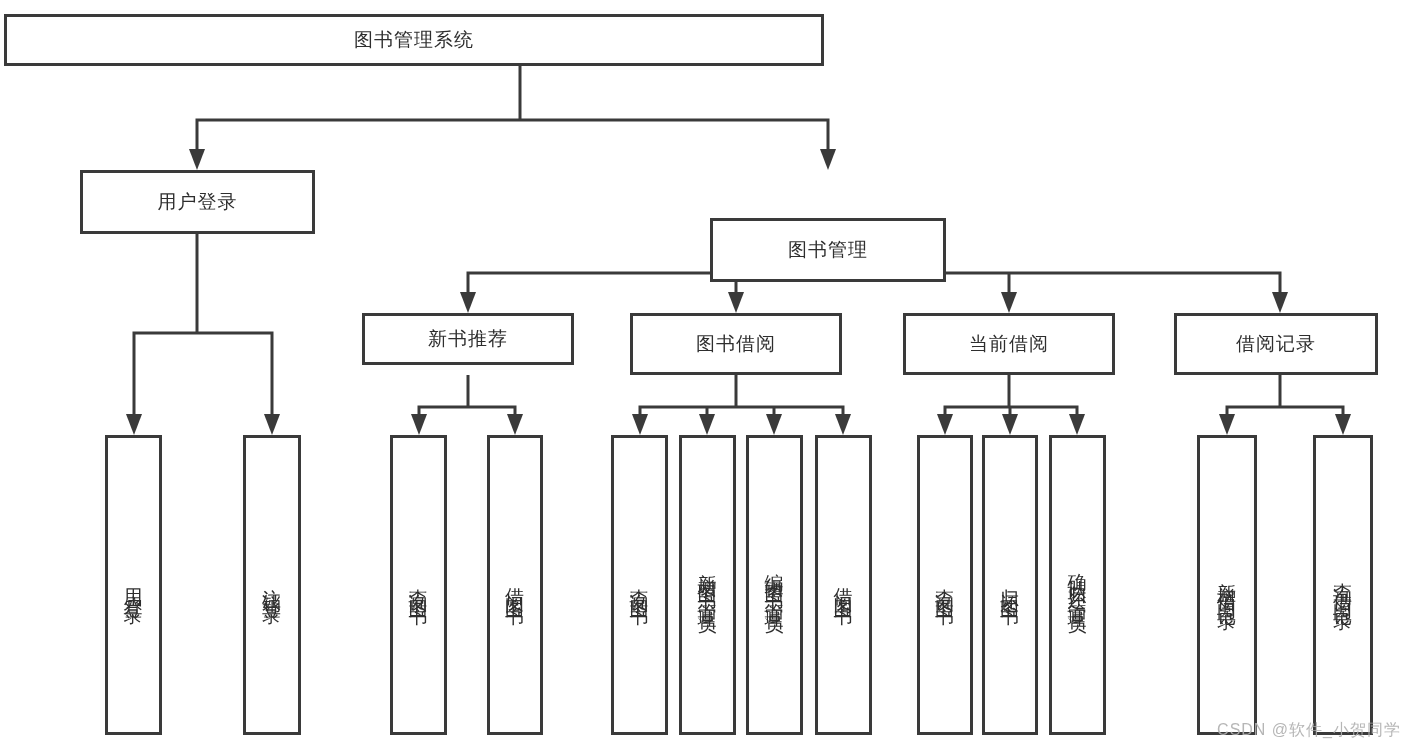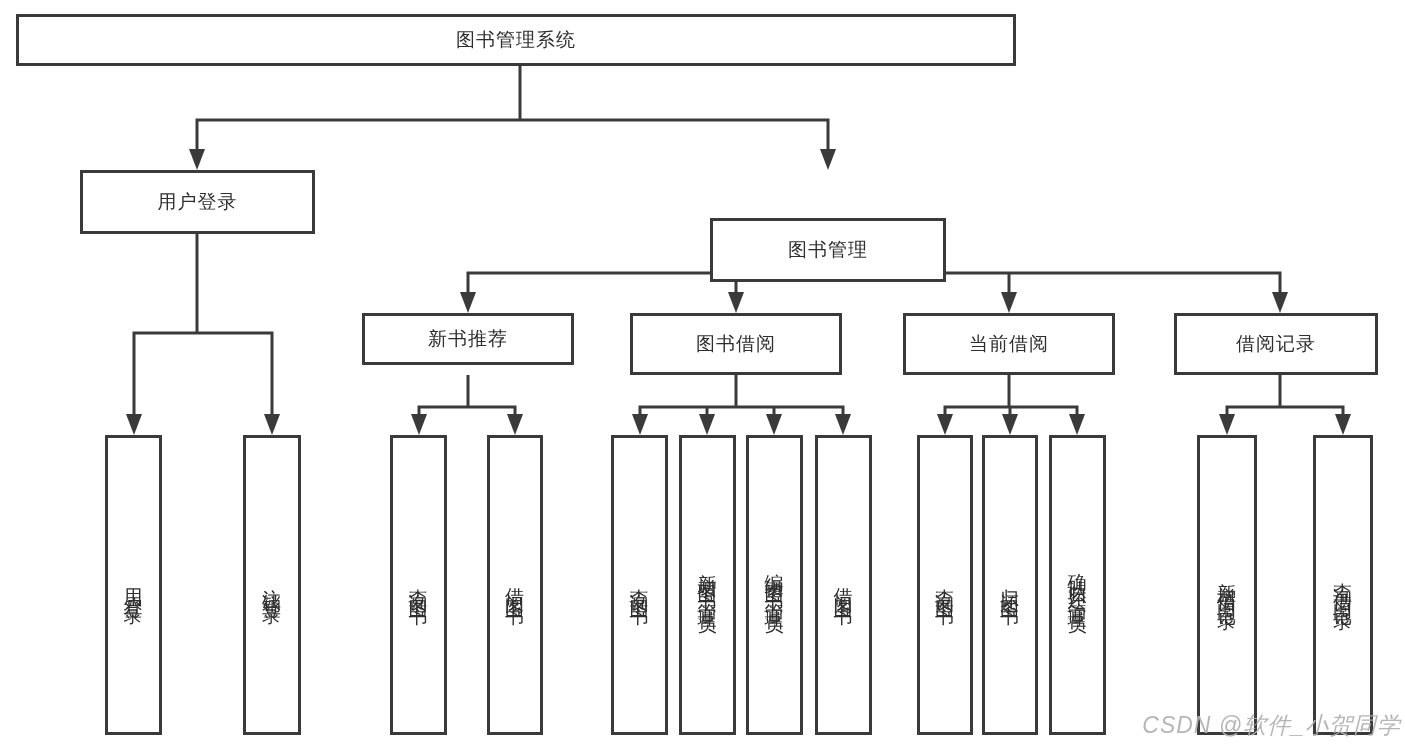--- a/index.html
+++ b/index.html
@@ -46,25 +46,24 @@
   #connector-svg{
     position:absolute;
     left:0;top:0;
     width:1405px;height:747px;
     pointer-events:none;
   }
   #watermark{
     position:absolute;
     right:4px;
     bottom:6px;
-    font-size:23px;
+    font-size:16px;
     color:rgba(176,176,176,0.92);
     letter-spacing:1px;
     z-index:5;
-    font-style:italic;
   }
 </style>
 </head>
 <body>
 
 <div id="stage">
 
   <svg id="connector-svg" viewBox="0 0 1405 747" xmlns="http://www.w3.org/2000/svg">
     <g stroke="#3a3a3a" stroke-width="3" fill="none">
 
@@ -109,21 +108,21 @@
       <path d="M766 414 L782 414 L774 435 Z"></path>
       <path d="M835 414 L851 414 L843 435 Z"></path>
       <path d="M937 414 L953 414 L945 435 Z"></path>
       <path d="M1002 414 L1018 414 L1010 435 Z"></path>
       <path d="M1069 414 L1085 414 L1077 435 Z"></path>
       <path d="M1219 414 L1235 414 L1227 435 Z"></path>
       <path d="M1335 414 L1351 414 L1343 435 Z"></path>
     </g>
   </svg>
 
-  <div class="node" style="left:16px;top:14px;width:1000px;height:52px;">
+  <div class="node" style="left:4px;top:14px;width:820px;height:52px;">
     <span>图书管理系统</span>
   </div>
 
   <div class="node" style="left:80px;top:170px;width:235px;height:64px;">
     <span>用户登录</span>
   </div>
   <div class="node" style="left:710px;top:170px;width:236px;height:64px;margin-top:48px;">
     <span>图书管理</span>
   </div>
 

